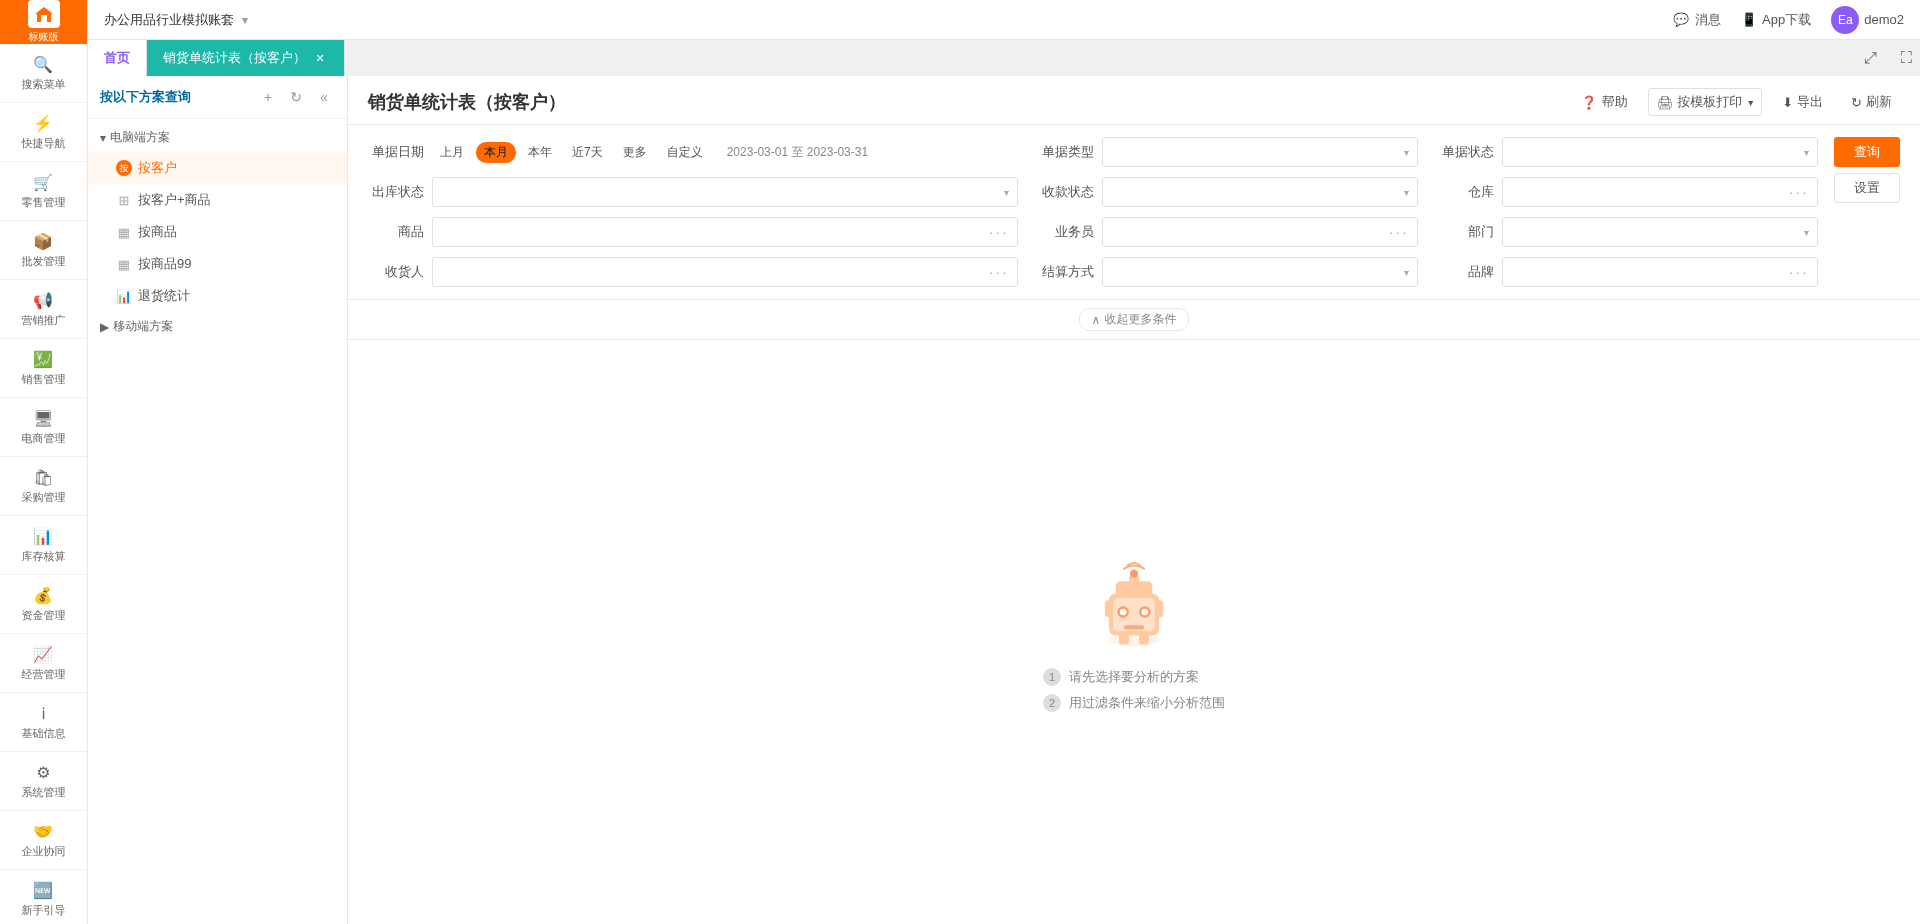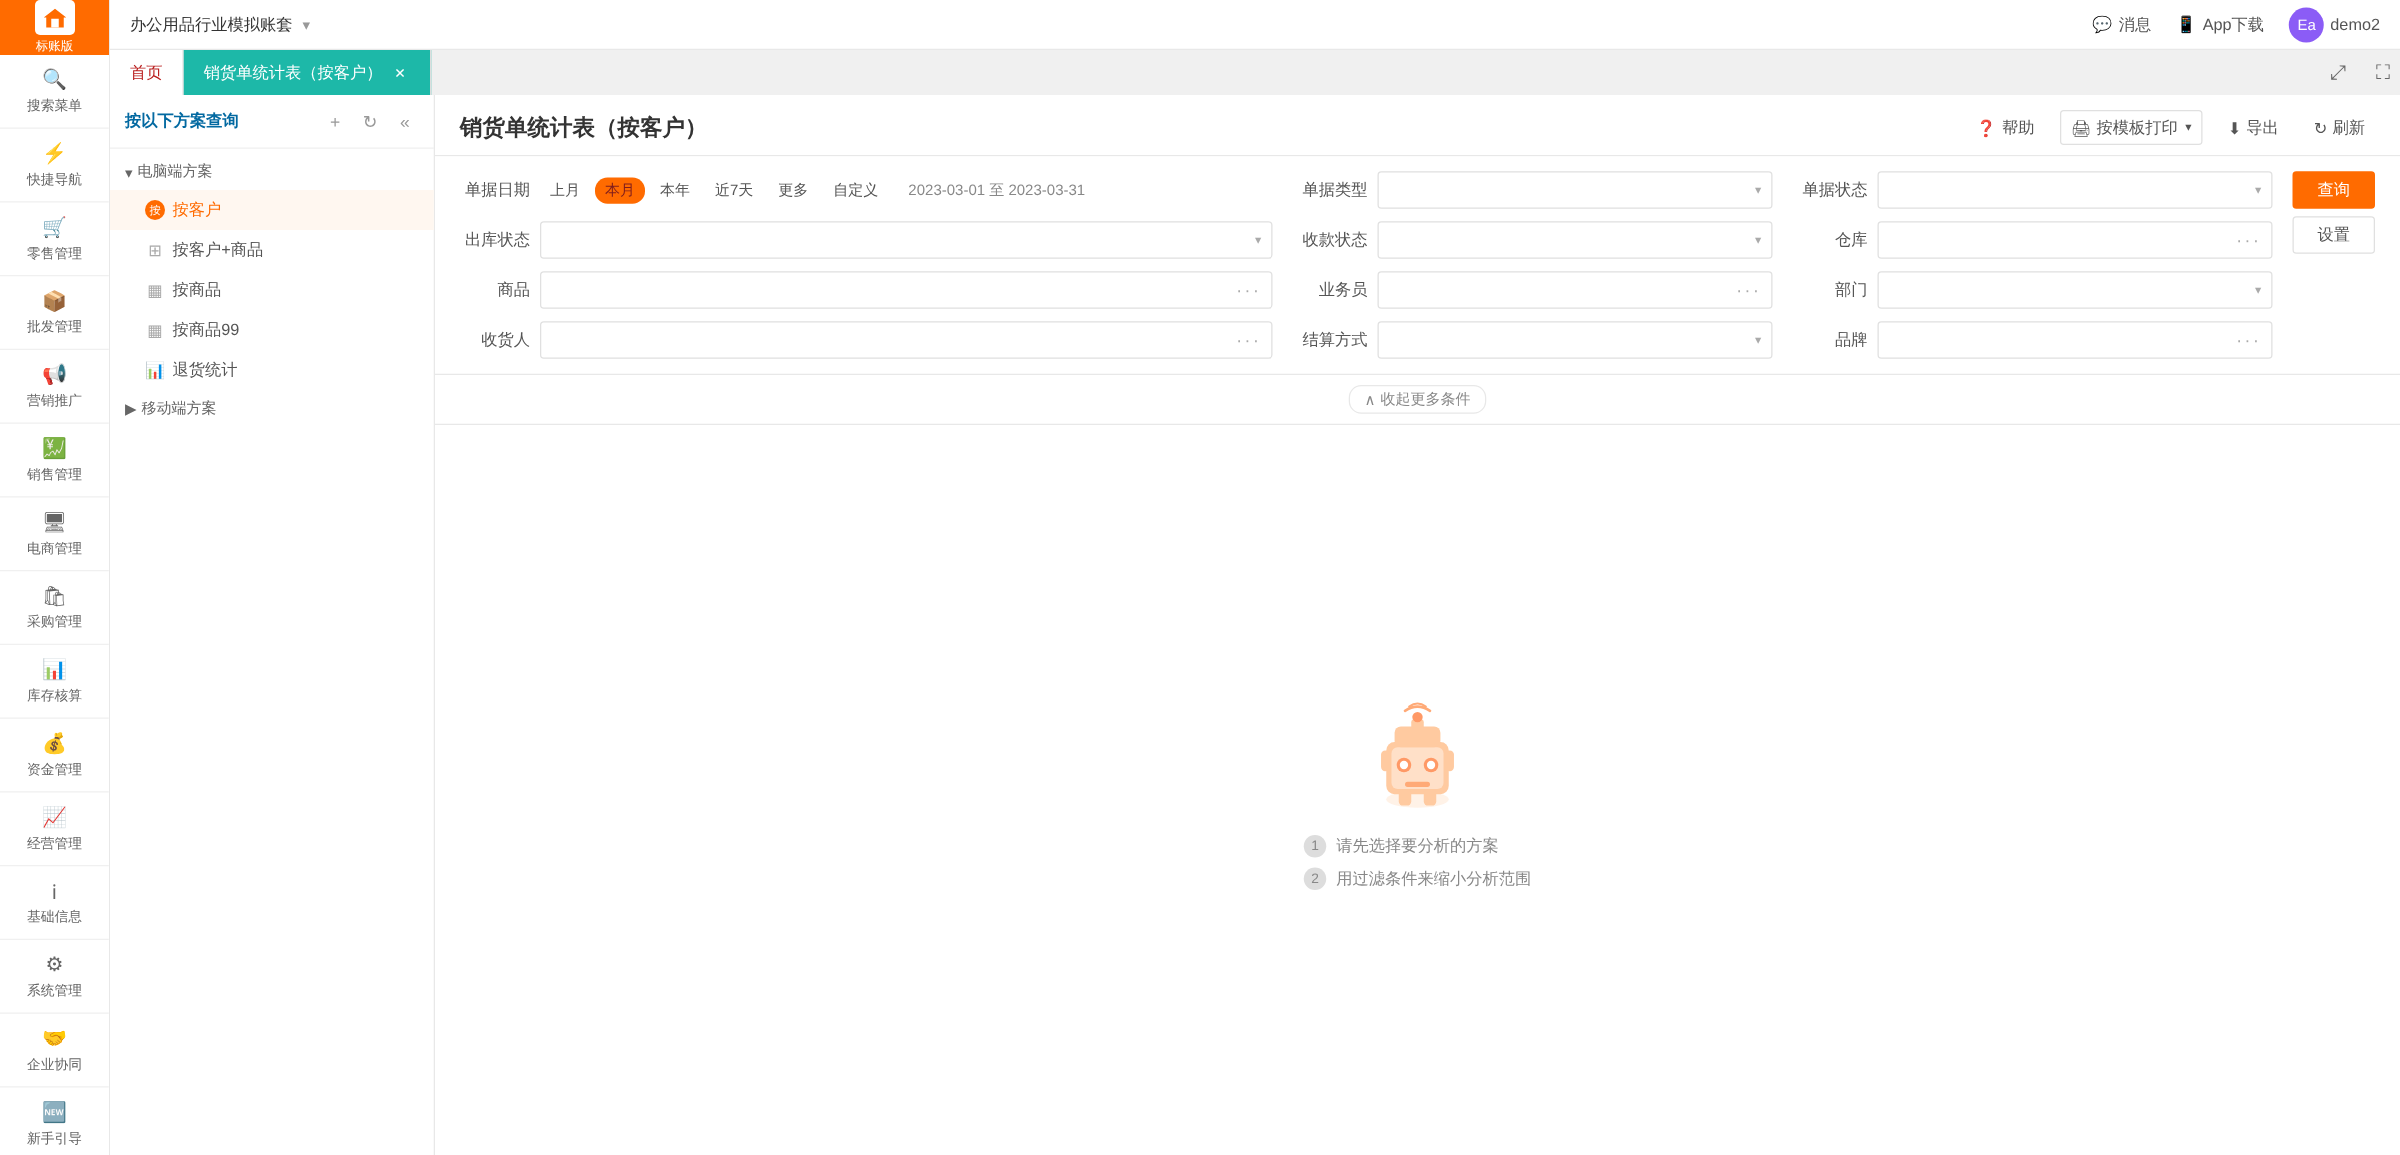--- a/index.html
+++ b/index.html
@@ -134,22 +134,22 @@
       padding: 0 16px;
       display: flex;
       align-items: center;
       gap: 6px;
       font-size: 13px;
       cursor: pointer;
       border-right: 1px solid #ddd;
     }
     .tab.home {
       background: #fff;
-      color: #b91c1c;
-      font-weight: 400;
+      color: #8b5cf6;
+      font-weight: 700;
     }
     .tab.active {
       background: #1db8a8;
       color: #fff;
     }
     .tab-close {
       font-size: 11px;
       width: 16px;
       height: 16px;
       display: flex;
@@ -378,21 +378,21 @@
     }
     .date-tab {
       padding: 2px 8px;
       font-size: 12px;
       border-radius: 2px;
       cursor: pointer;
       color: #555;
     }
     .date-tab.active {
       background: #ff6b00;
-      color: #7f1d1d;
+      color: #0f172a;
       border-radius: 10px;
     }
     .date-range {
       font-size: 12px;
       color: #888;
     }
 
     
     .filter-buttons {
       display: flex;

